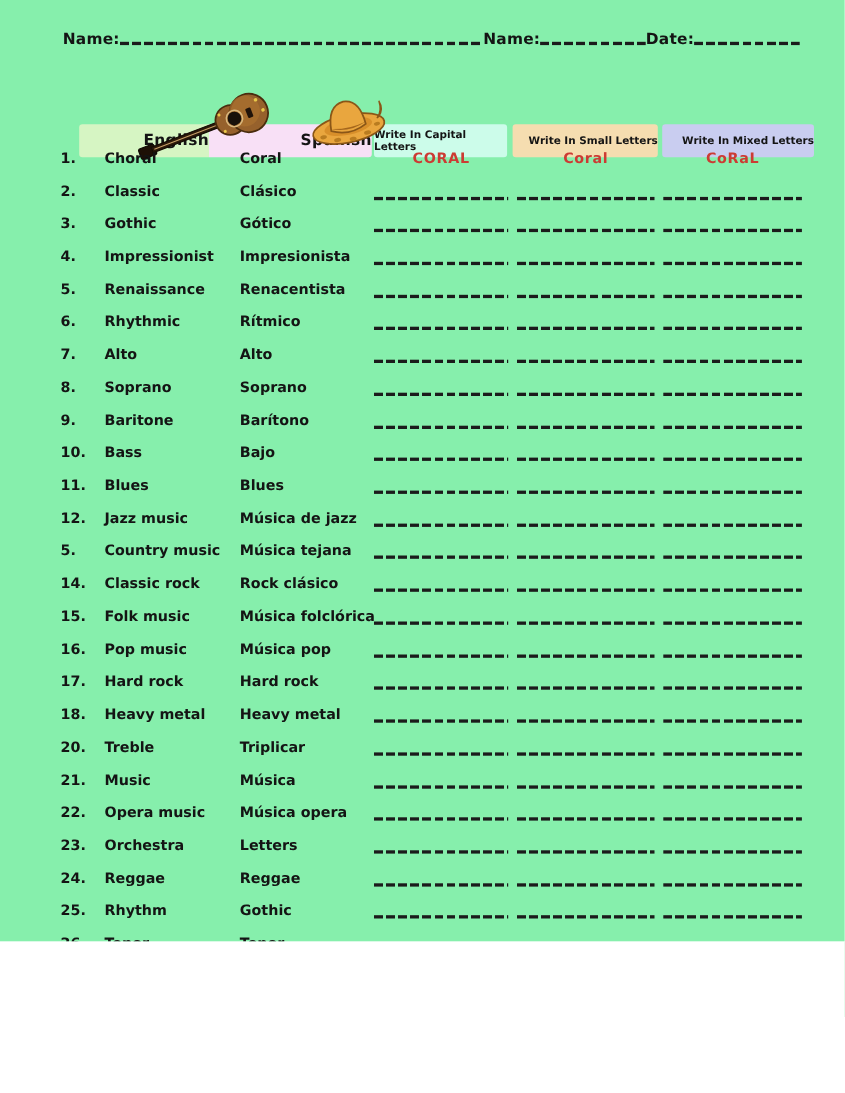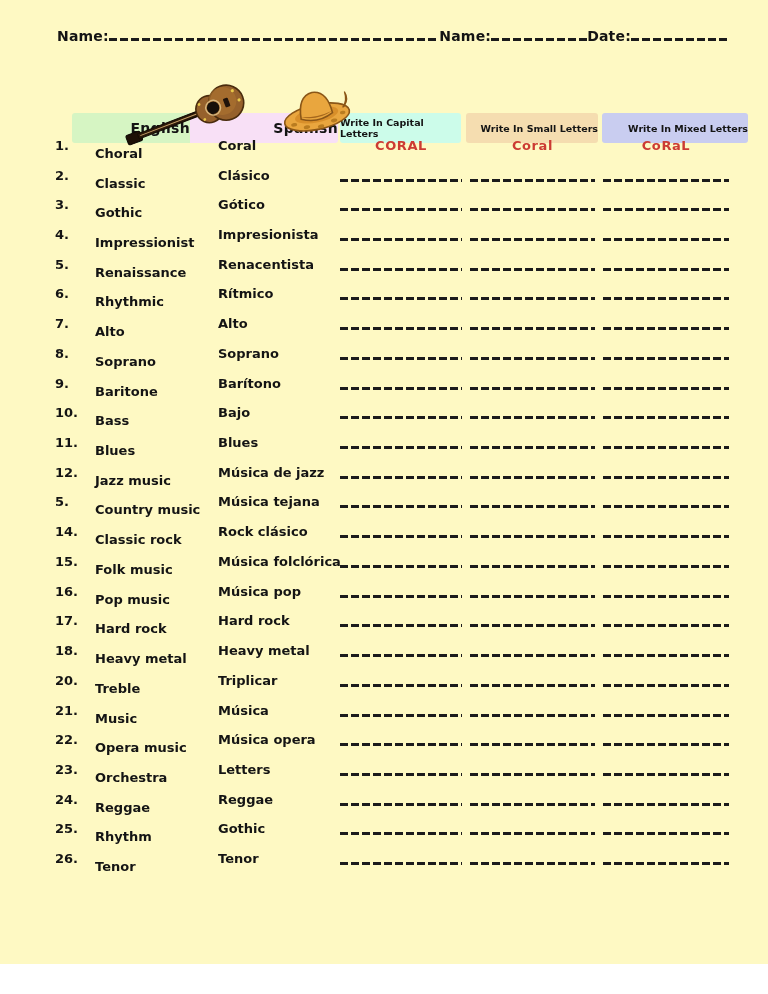--- a/index.html
+++ b/index.html
@@ -1,16 +1,16 @@
 <!DOCTYPE html>
 <html style="--example-color: #cc3b33;"><head>
 <meta charset="utf-8">
 <style>
   html,body{margin:0;padding:0;background:#fff;}
-  .sheet{position:relative;width:768px;height:964px;background:#fef9c3;overflow:hidden;
+  .sheet{position:relative;width:768px;height:856px;background:#86efac;overflow:hidden;
          font-family:"DejaVu Sans","Liberation Sans",sans-serif;color:#141414;}
   
   .nameline{position:absolute;top:28px;left:57px;right:41px;display:flex;align-items:baseline;
             font-size:14px;font-weight:700;letter-spacing:.2px;}
   .dash{height:3px;background:repeating-linear-gradient(90deg,#1b1b1b 0 8px,transparent 8px 11px);
         align-self:flex-end;margin-bottom:3px;}
   .dash.grow{flex:1 1 auto;}
   .dash.fixed{width:96px;}
   
   .title{position:absolute;top:55px;left:0;right:0;text-align:center;font-size:23px;font-weight:700;
@@ -25,21 +25,21 @@
   .band.b-small{left:466px;width:132px;}
   .band.b-mixed{left:602px;width:138px;}
   .band.big .lbl{font-size:14px;letter-spacing:.3px;}
   .band.sml .lbl{font-size:9.5px;}
   .icon-abs{position:absolute;overflow:visible;pointer-events:none;}
   
   .rows{position:absolute;top:130px;left:0;right:0;}
   .row{position:relative;height:29.72px;}
   .row span,.row .blank{position:absolute;top:50%;}
   .num{left:55px;transform:translateY(-50%);font-size:13px;font-weight:700;}
-  .eng{left:95px;transform:translateY(-50%);font-size:13px;font-weight:700;white-space:nowrap;margin-top:8px;}
+  .eng{left:95px;transform:translateY(-50%);font-size:13px;font-weight:700;white-space:nowrap;}
   .spa{left:218px;transform:translateY(-50%);font-size:13px;font-weight:700;white-space:nowrap;}
   .slot1{left:340px;width:122px;}
   .slot2{left:470px;width:125px;}
   .slot3{left:603px;width:126px;}
   .blank{height:3px;margin-top:4px;background:repeating-linear-gradient(90deg,#1b1b1b 0 8px,transparent 8px 11px);}
   .example{transform:translateY(-50%);text-align:center;font-size:13px;font-weight:700;
            color:var(--example-color,#cc3b33);letter-spacing:.6px;}
   .bottom-line{position:absolute;top:985px;left:28px;right:28px;height:2px;background:#ccd6ee;opacity:.55;}
 </style>
 </head>
@@ -63,21 +63,21 @@
     </div>
     <div class="band big b-spanish" style="background: rgb(248, 224, 246);">
       <span class="lbl">Spanish</span>
     </div>
     <div class="band sml b-capital" style="background: rgb(204, 252, 234);">
       <span class="lbl">Write In Capital Letters</span>
     </div>
     <div class="band sml b-small" style="background: rgb(245, 221, 176);">
       <span class="lbl">Write In Small Letters</span>
     </div>
-    <div class="band sml b-mixed" style="background: rgb(201, 205, 240); padding-left: 8px;">
+    <div class="band sml b-mixed" style="background: rgb(201, 205, 240);">
       <span class="lbl">Write In Mixed Letters</span>
     </div>
   </div>
 
   <svg class="icon-abs" style="left:118px;top:82px;width:124px;height:68px" viewBox="0 0 124 68" aria-hidden="true">
     <g transform="translate(97,25) rotate(-21)">
       <rect x="-94" y="-5" width="15" height="10" rx="2" fill="#1d1006" stroke="#0c0702" stroke-width="1"></rect>
       <rect x="-82" y="-2.6" width="66" height="5.2" fill="#2b190a" stroke="#140b04" stroke-width="1"></rect>
       <line x1="-80" y1="0" x2="-14" y2="0" stroke="#caa36a" stroke-width="0.9"></line>
       <circle cx="-6" cy="0" r="13.5" fill="#96612c" stroke="#4a2c0e" stroke-width="1.6"></circle>

